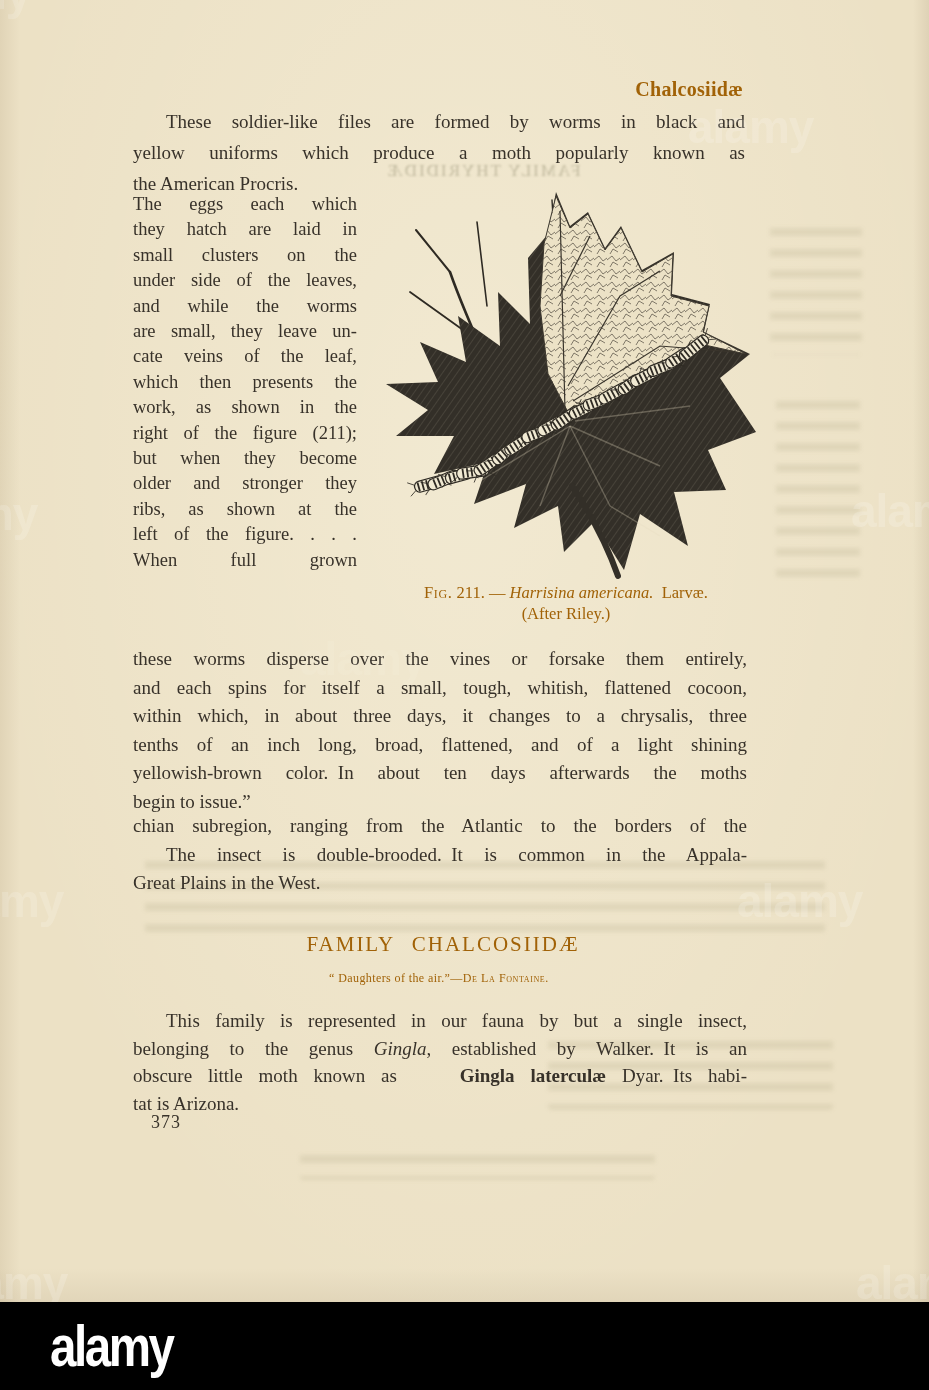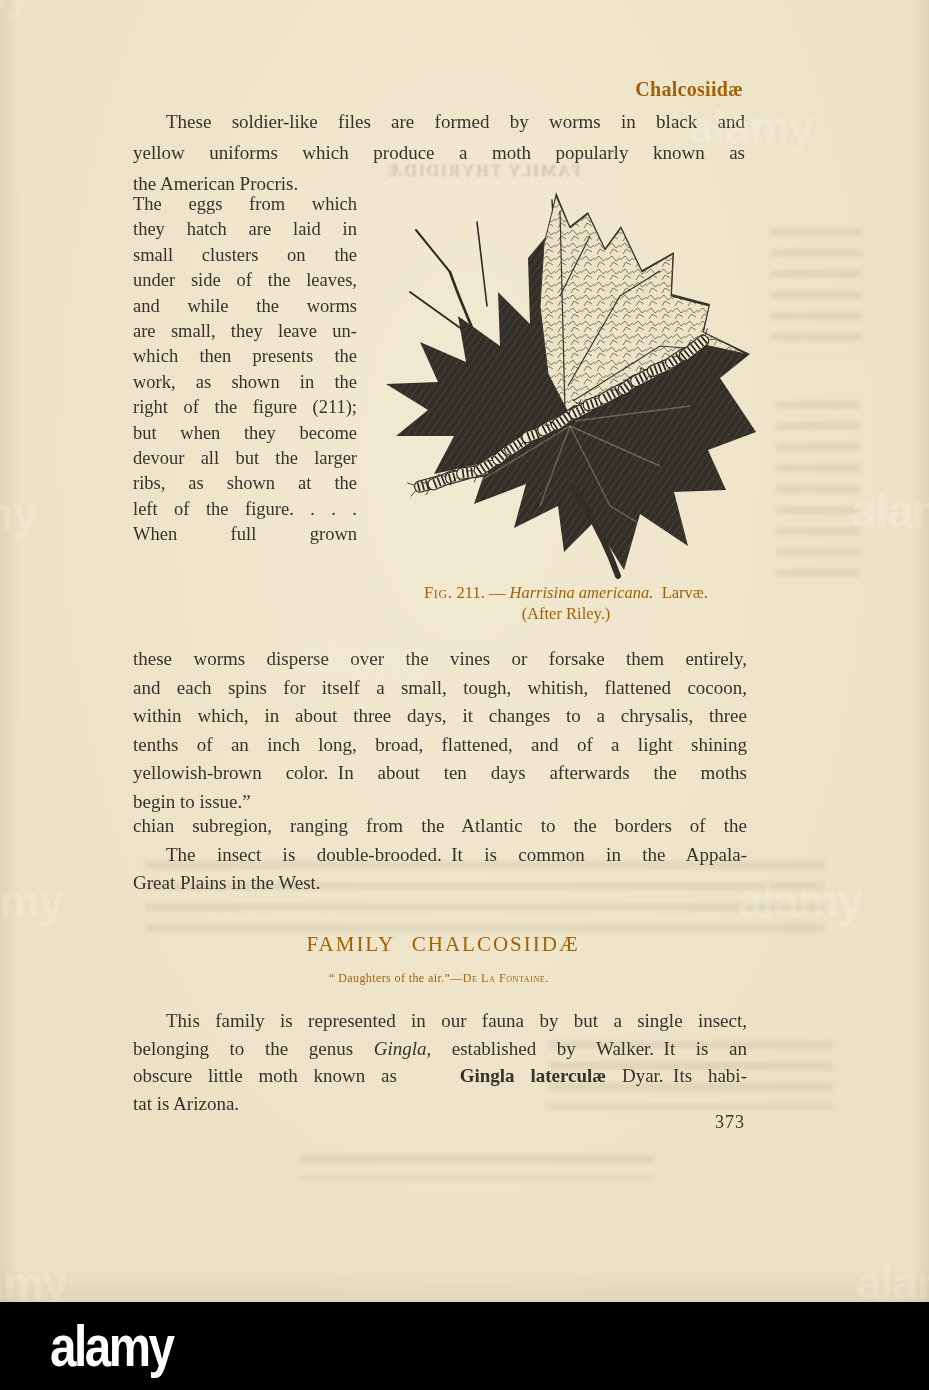--- a/index.html
+++ b/index.html
@@ -34,21 +34,21 @@
   .figurebox{position:absolute;top:176px;left:360px;width:412px;}
   .figurebox svg{display:block;width:412px;height:404px;}
   .caption{margin-top:2px;text-align:center;font-size:16.5px;line-height:21px;}
   .cont{position:absolute;top:645px;left:133px;width:614px;font-size:19px;line-height:28.6px;}
   .insect{position:absolute;top:812px;left:133px;width:614px;font-size:19px;line-height:28.6px;}
   .family-heading{position:absolute;top:928px;left:133px;width:612px;margin:4px;text-align:center;
     font-size:21px;font-weight:normal;letter-spacing:2px;word-spacing:10px;}
   .quote{position:absolute;top:971px;left:133px;width:612px;text-align:center;
     font-size:12px;letter-spacing:.4px;}
   .familypara{position:absolute;top:1007px;left:133px;width:614px;font-size:19px;line-height:27.6px;}
-  .pagenum{position:absolute;top:1112px;left:133px;width:612px;text-align:right;
+  .pagenum{position:absolute;top:1112px;left:151px;width:612px;text-align:left;
     font-size:18px;letter-spacing:1px;}
 
   .ghostlines{position:absolute;pointer-events:none;border-radius:4px;opacity:.55;
     background:repeating-linear-gradient(180deg, rgba(0,0,0,0) 0 13px, rgba(150,143,104,.28) 13px 21px);
     filter:blur(2px);}
   .ghost-mirrored{position:absolute;top:161px;left:372px;width:222px;pointer-events:none;
     transform:scaleX(-1);color:rgba(125,121,90,.40);filter:blur(1.2px);
     font-size:17px;letter-spacing:2px;text-align:center;}
 
   .wm{position:absolute;pointer-events:none;color:rgba(255,255,255,.42);
@@ -75,31 +75,32 @@
   <div class="ghostlines" style="left:548px;top:1028px;width:285px;height:82px;"></div>
   <div class="ghostlines" style="left:300px;top:1142px;width:355px;height:38px;"></div>
 
   <div class="intro">
       <div class="tline indent"><span>These soldier-like files are formed by worms in black and</span></div>
       <div class="tline"><span>yellow uniforms which produce a moth popularly known as</span></div>
       <div class="tline lastleft"><span>the American Procris.</span></div>
     </div>
 
   <div class="leftcol">
-      <div class="tline"><span>The eggs from which</span></div>
+      <div class="tline"><span>The eggs each which</span></div>
       <div class="tline"><span>they hatch are laid in</span></div>
       <div class="tline"><span>small clusters on the</span></div>
       <div class="tline"><span>under side of the leaves,</span></div>
       <div class="tline"><span>and while the worms</span></div>
       <div class="tline"><span>are small, they leave un-</span></div>
+      <div class="tline"><span>cate veins of the leaf,</span></div>
       <div class="tline"><span>which then presents the</span></div>
       <div class="tline"><span>work, as shown in the</span></div>
       <div class="tline"><span>right of the figure (211);</span></div>
       <div class="tline"><span>but when they become</span></div>
-      <div class="tline"><span>devour all but the larger</span></div>
+      <div class="tline"><span>older and stronger they</span></div>
       <div class="tline"><span>ribs, as shown at the</span></div>
       <div class="tline"><span>left of the figure. . . .</span></div>
       <div class="tline"><span>When full grown</span></div>
     </div>
 
   <div class="figurebox">
     <svg viewBox="0 0 412 404" xmlns="http://www.w3.org/2000/svg">
       <defs>
         <pattern id="veinnet" width="13" height="13" patternUnits="userSpaceOnUse">
           <path d="M0,6 L5,2 L9,7 L13,4 M3,13 L6,8 L11,11" stroke="#4a443a" stroke-width="0.8" fill="none"></path>

